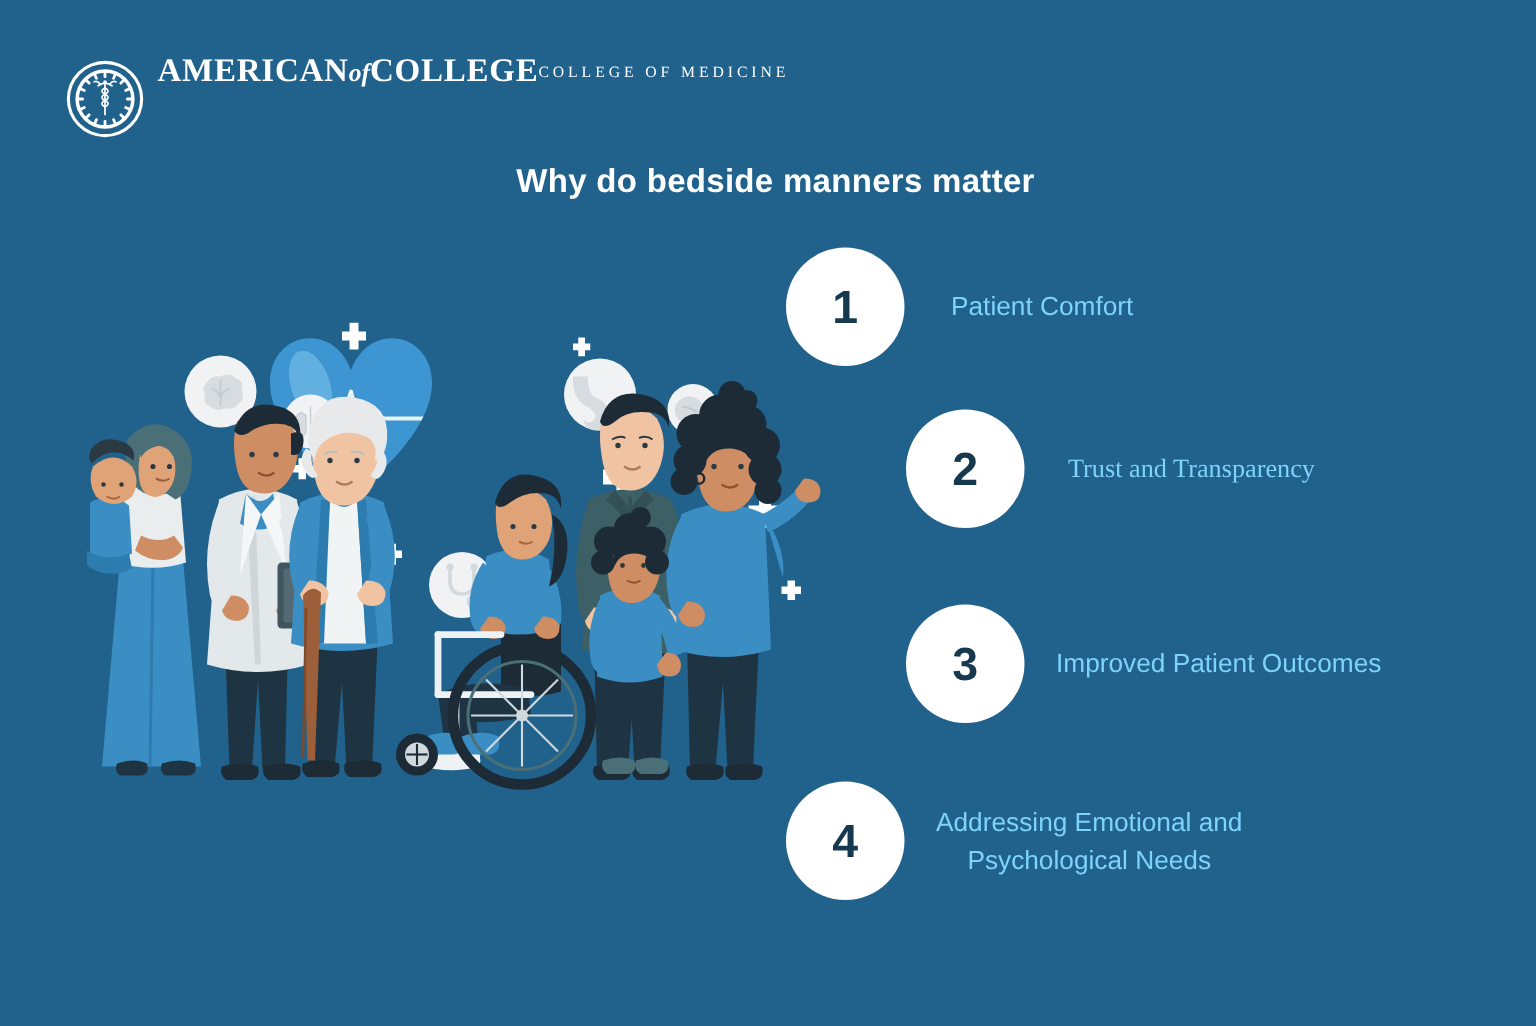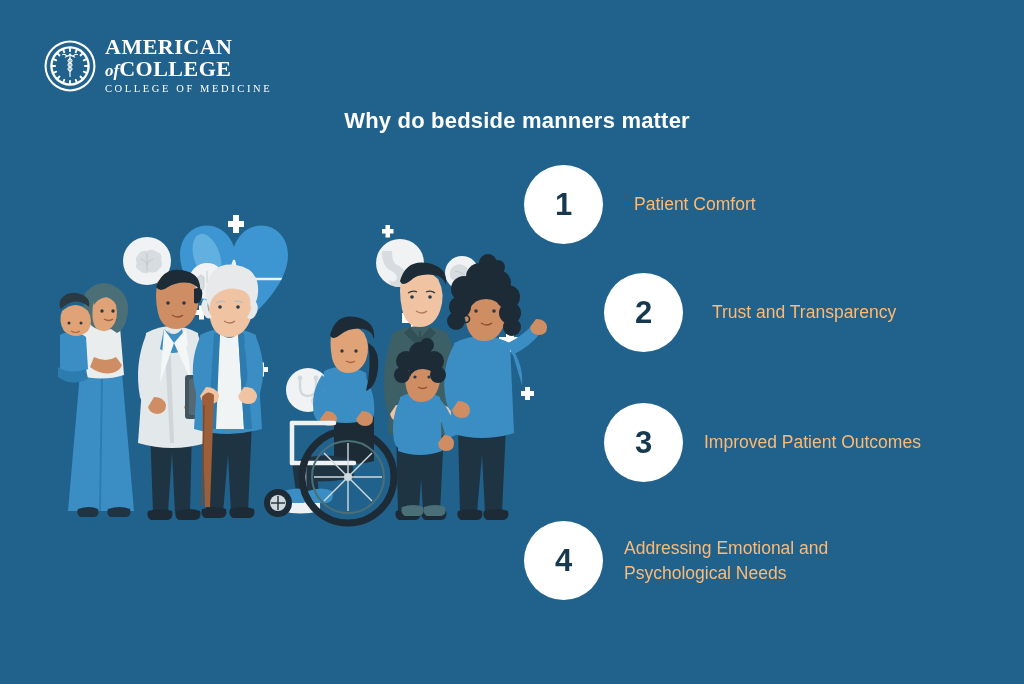--- a/index.html
+++ b/index.html
@@ -18,21 +18,21 @@
     width: 1024px; height: 684px;
     background: #21628d;
   }
 
   
   .logo {
     position: absolute; left: 44px; top: 36px;
     display: flex; align-items: flex-start; gap: 9px;
   }
   .seal { width: 52px; height: 52px; flex: 0 0 auto; margin-top: 4px; }
-  .logo-text { display: flex; flex-direction: column; }
+  .logo-text { display: flex; flex-direction: row; align-items: center; }
   .logo-line {
     color: #ffffff;
     font-family: "Liberation Serif", serif;
     font-weight: bold;
     letter-spacing: 0.5px;
     line-height: 1.0;
     white-space: nowrap;
   }
   .logo-l1 { font-size: 22px; }
   .logo-l2 { font-size: 22px; }
@@ -64,34 +64,34 @@
     background: #ffffff;
     display: flex; align-items: center; justify-content: center;
     flex: 0 0 auto;
     box-shadow: 0 0 0 0 rgba(0,0,0,0);
   }
   .badge span {
     color: #17394f;
     font-size: 31px; font-weight: bold; line-height: 1;
   }
   .item-label {
-    color: #fdba74;
+    color: #7dd3fc;
     font-size: 17.5px;
     line-height: 1.42;
     margin-left: 0;
     white-space: pre-line;
   }
   .item-1 { left: 524px; top: 165px; }
   .item-1 .item-label { margin-left: 31px; }
   .item-2 { left: 604px; top: 273px; }
-  .item-2 .item-label { margin-left: 29px; }
+  .item-2 .item-label { margin-left: 29px; font-family: Liberation Serif, serif; }
   .item-3 { left: 604px; top: 403px; }
   .item-3 .item-label { margin-left: 21px; }
   .item-4 { left: 524px; top: 521px; }
-  .item-4 .item-label { margin-left: 21px; }
+  .item-4 .item-label { margin-left: 21px; text-align: center; }
 
   
   .art { position: absolute; left: 52px; top: 215px; width: 510px; height: 330px; }
   .art svg { display: block; }
 </style>
 </head>
 <body style="background: rgb(33, 98, 141);">
 
 <div class="stage">
 

